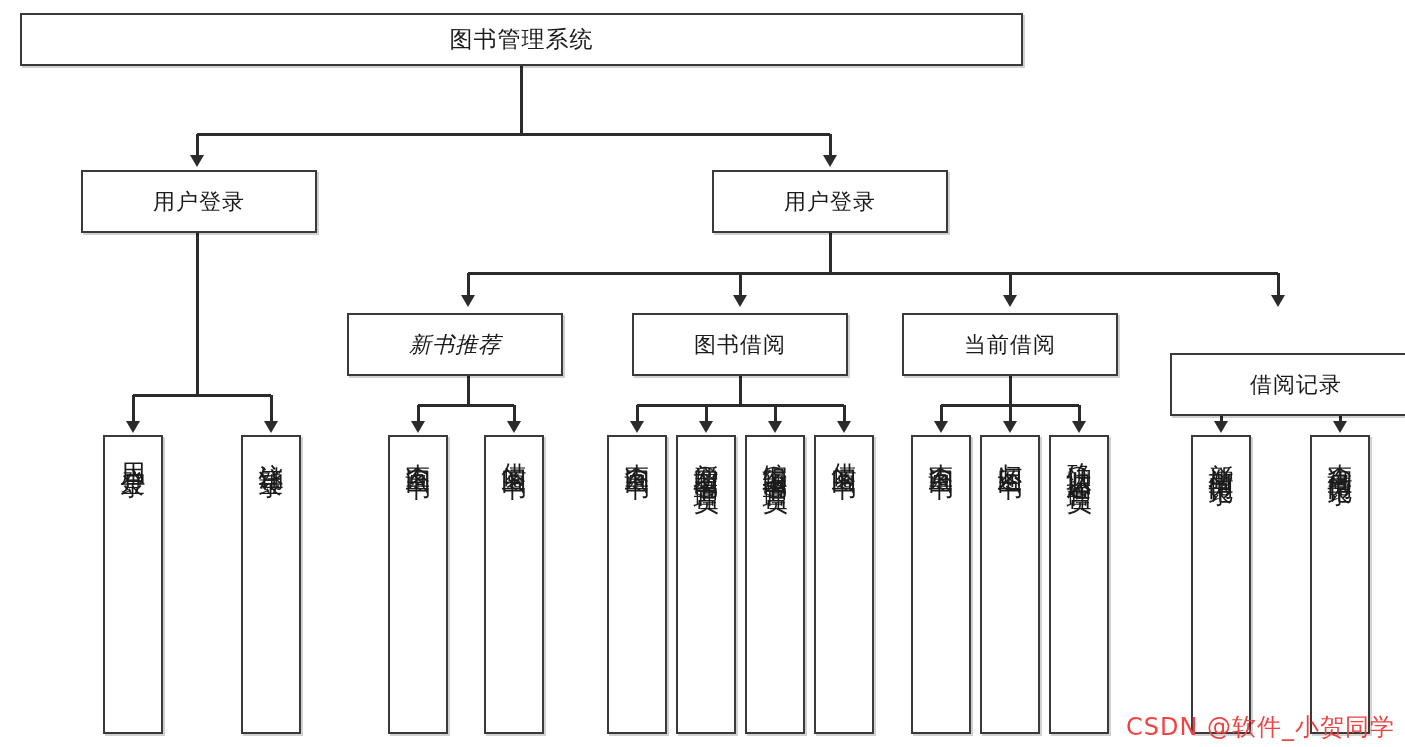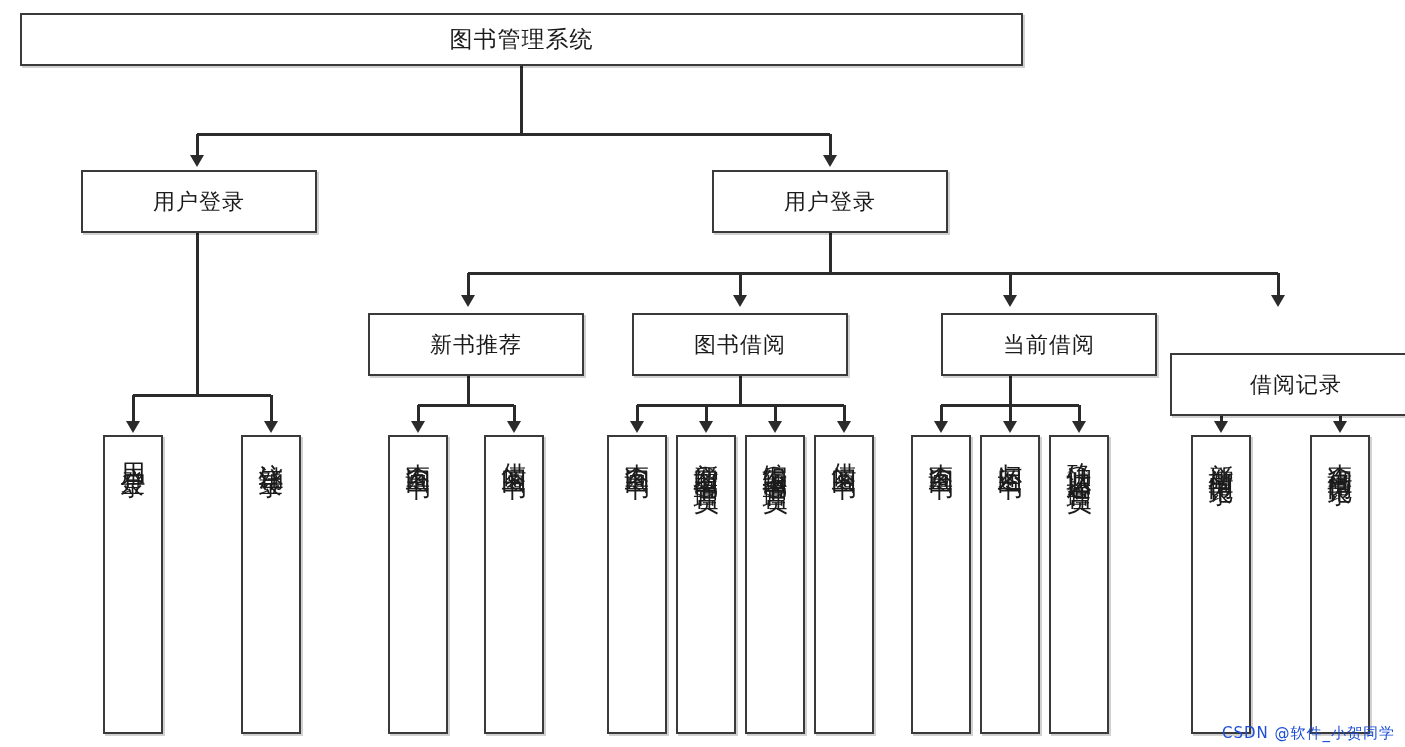--- a/index.html
+++ b/index.html
@@ -37,22 +37,22 @@
     text-orientation:upright;
     font-size:25px;
     letter-spacing:4px;
     line-height:1;
     white-space:nowrap;
   }
   .watermark{
     position:absolute;
     right:10px;
     bottom:4px;
-    font-size:15px;
-    color:#1d4ed8;
+    font-size:24px;
+    color:#ef4444;
     letter-spacing:1px;
     white-space:nowrap;
     user-select:none;
   }
 </style>
 </head>
 <body>
 
 <div id="canvas">
 
@@ -110,27 +110,27 @@
     <span class="lbl">图书管理系统</span>
   </div>
 
   <div class="node horiz" style="left:81px;top:170px;width:236px;height:63px;">
     <span class="lbl">用户登录</span>
   </div>
   <div class="node horiz" style="left:712px;top:170px;width:236px;height:63px;">
     <span class="lbl">用户登录</span>
   </div>
 
-  <div class="node horiz" style="left:368px;top:313px;width:216px;height:63px;">
+  <div class="node horiz" style="left:347px;top:313px;width:216px;height:63px;font-style:italic;">
     <span class="lbl">新书推荐</span>
   </div>
   <div class="node horiz" style="left:632px;top:313px;width:216px;height:63px;">
     <span class="lbl">图书借阅</span>
   </div>
-  <div class="node horiz" style="left:902px;top:313px;width:216px;height:63px;margin-left:39px;">
+  <div class="node horiz" style="left:902px;top:313px;width:216px;height:63px;">
     <span class="lbl">当前借阅</span>
   </div>
   <div class="node horiz" style="left:1170px;top:313px;width:252px;height:63px;margin-top:40px;">
     <span class="lbl">借阅记录</span>
   </div>
 
   <div class="node vert" style="left:103px;top:435px;width:60px;height:299px;">
     <span class="lbl">用户登录</span>
   </div>
   <div class="node vert" style="left:241px;top:435px;width:60px;height:299px;">

